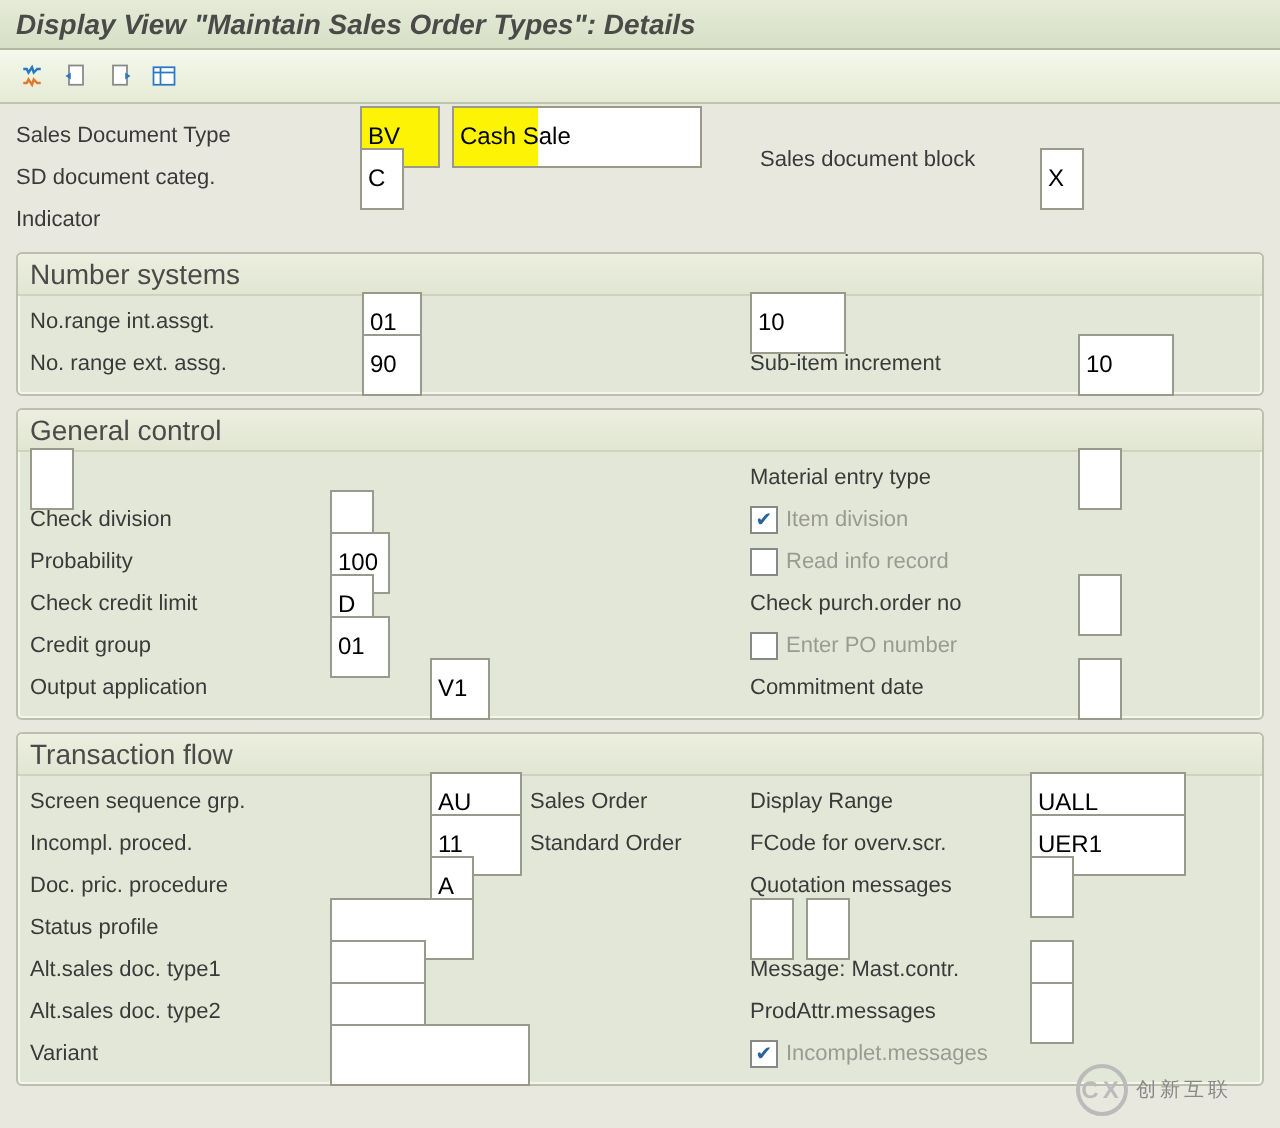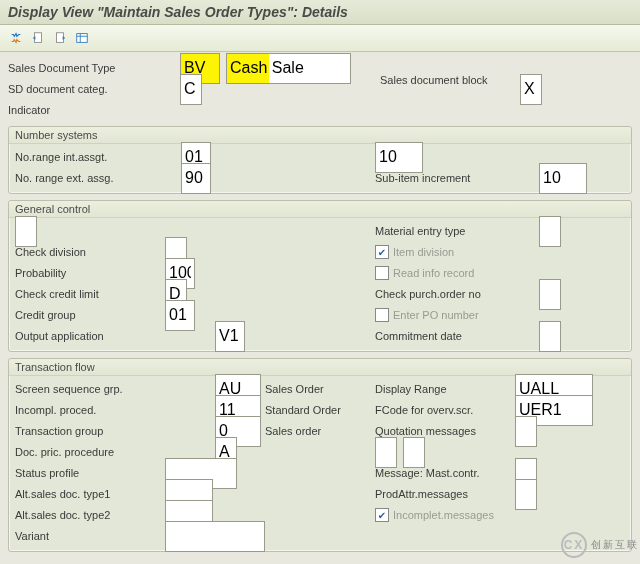--- a/index.html
+++ b/index.html
@@ -38,56 +38,56 @@
     cursor:pointer;
   }
   .content { padding: 6px 8px 12px 8px; }
   .row { display:flex; align-items:center; height:20px; margin-bottom:1px; }
   .label { width: 172px; color:#3a3a3a; font-size:11px; }
   .label-r { width: 140px; color:#3a3a3a; font-size:11px; }
   .inp {
     height:31px;
     border:1px solid #9a9a8a;
     background:#fff;
-    font-size:16px;
+    font-size:12px;
     padding:1px 3px;
     font-family: Arial, sans-serif;
   }
   .inp-xs { width:30px; }
   .inp-s  { width:22px; }
   .inp-m  { width:125px; }
   .inp-tf { width:46px; }
   .yellow { background:#fcf305; }
   .group {
     border:1px solid #bcbfac;
     border-radius:3px;
     margin: 6px 0 2px 0;
     background: #e3e7d7;
     box-shadow: inset 0 0 0 1px #f4f6ec;
   }
   .group-title {
-    padding:2px 6px; color:#4a4a48; font-size:11px;
+    padding:2px 6px; color:#4a4a48; font-size:14px;
     border-bottom:1px solid #cfd2bf;
     background: linear-gradient(#ecefdf,#e1e5d2);
     border-radius:3px 3px 0 0;
   }
   .group-body { padding:3px 6px 4px 6px; }
   .two-col { display:flex; }
   .col-l { width: 360px; }
   .col-r { flex:1; }
   .chk {
     width:14px; height:14px; border:1px solid #888; background:#fff;
     display:inline-flex; align-items:center; justify-content:center;
     font-size:10px; color:#2a629e;
   }
   .disabled { color:#9a9a92; }
   .readonly-txt { font-size:11px; color:#3a3a3a; margin-left:4px; }
   .rt-col { width:96px; }
   .watermark {
-    position:absolute; right:1px; bottom:6px;
+    position:absolute; right:24px; bottom:6px;
     font-size:10px; color:#888; letter-spacing:2px;
     display:flex; align-items:center; gap:4px;
   }
   .wm-ico {
     width:26px; height:26px; border:2px solid #bbb; border-radius:50%;
     display:flex; align-items:center; justify-content:center;
     color:#bbb; font-size:12px; font-weight:bold;
   }
 </style>
 </head>
@@ -234,25 +234,20 @@
             <div class="label" style="width:200px">Screen sequence grp.</div>
             <input class="inp inp-tf" value="AU" style="">
             <span class="readonly-txt rt-col">Sales Order</span>
           </div>
         <div class="row">
             <div class="label" style="width:200px">Incompl. proced.</div>
             <input class="inp inp-tf" value="11" style="">
             <span class="readonly-txt rt-col">Standard Order</span>
           </div>
         <div class="row">
-            <div class="label" style="width:200px">Transaction group</div>
-            <input class="inp inp-tf" value="0" style="">
-            <span class="readonly-txt rt-col">Sales order</span>
-          </div>
-        <div class="row">
             <div class="label" style="width:200px">Doc. pric. procedure</div>
             <input class="inp inp-tf" style="width: 22px;" value="A">
           </div>
         <div class="row">
             <div class="label" style="width:150px">Status profile</div>
             <input class="inp" style="width: 72px;">
           </div>
         <div class="row">
             <div class="label" style="width:150px">Alt.sales doc. type1</div>
             <input class="inp" style="width: 48px;">

